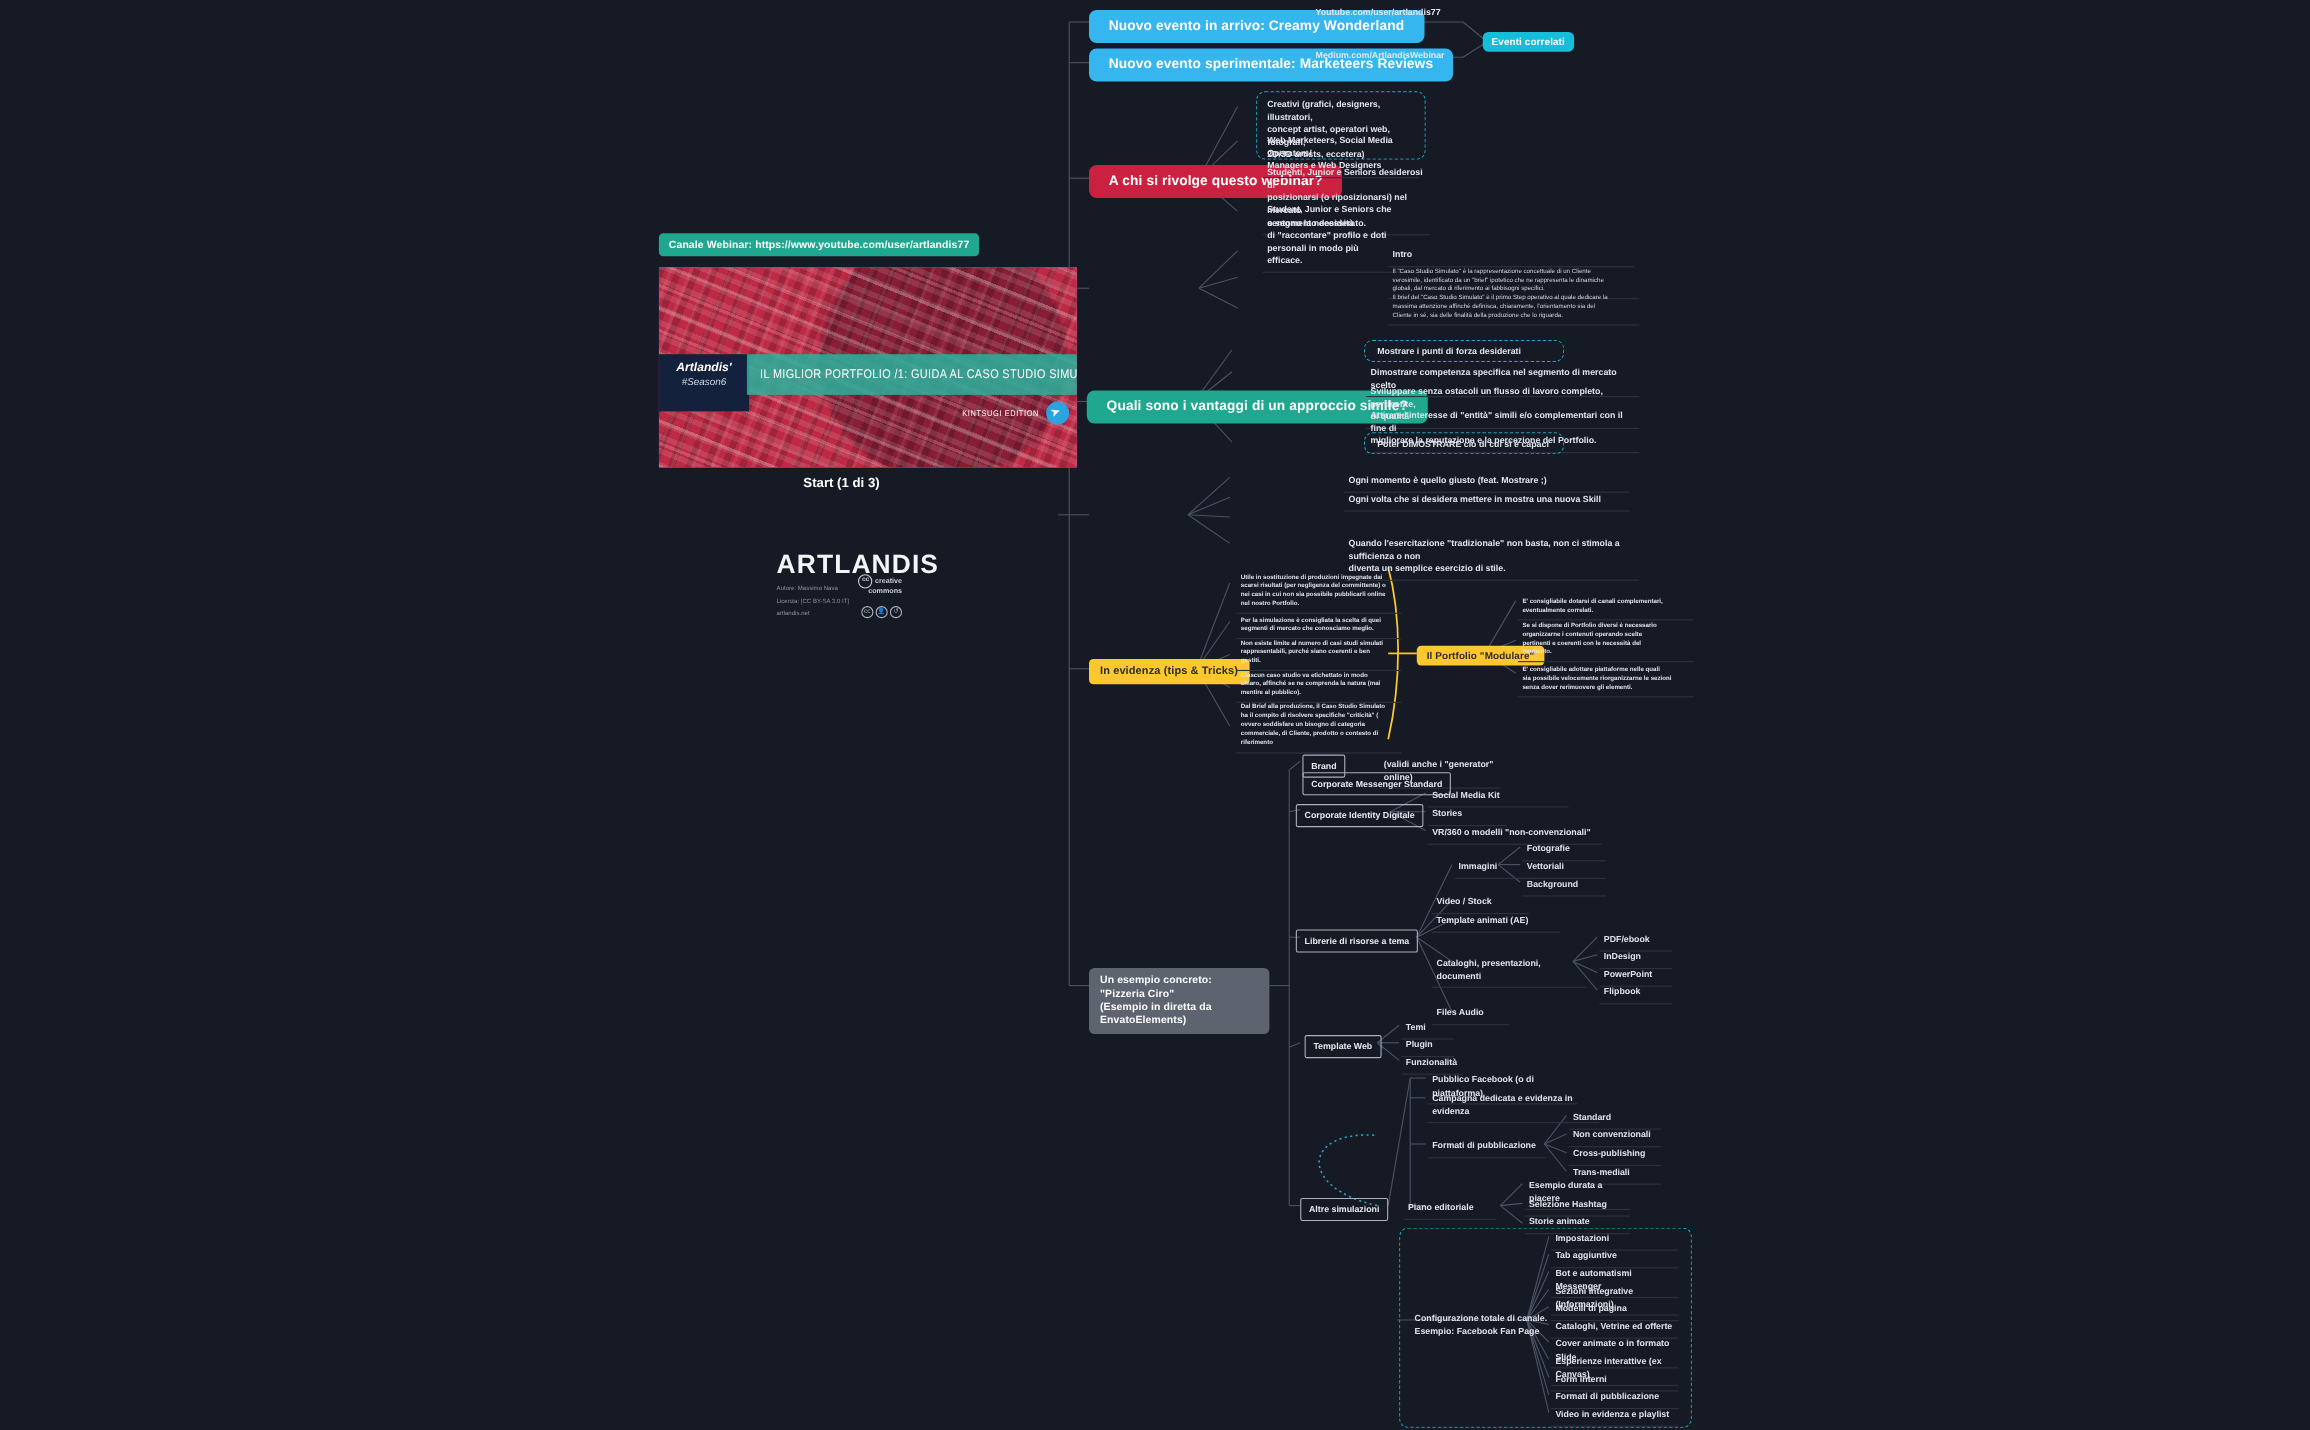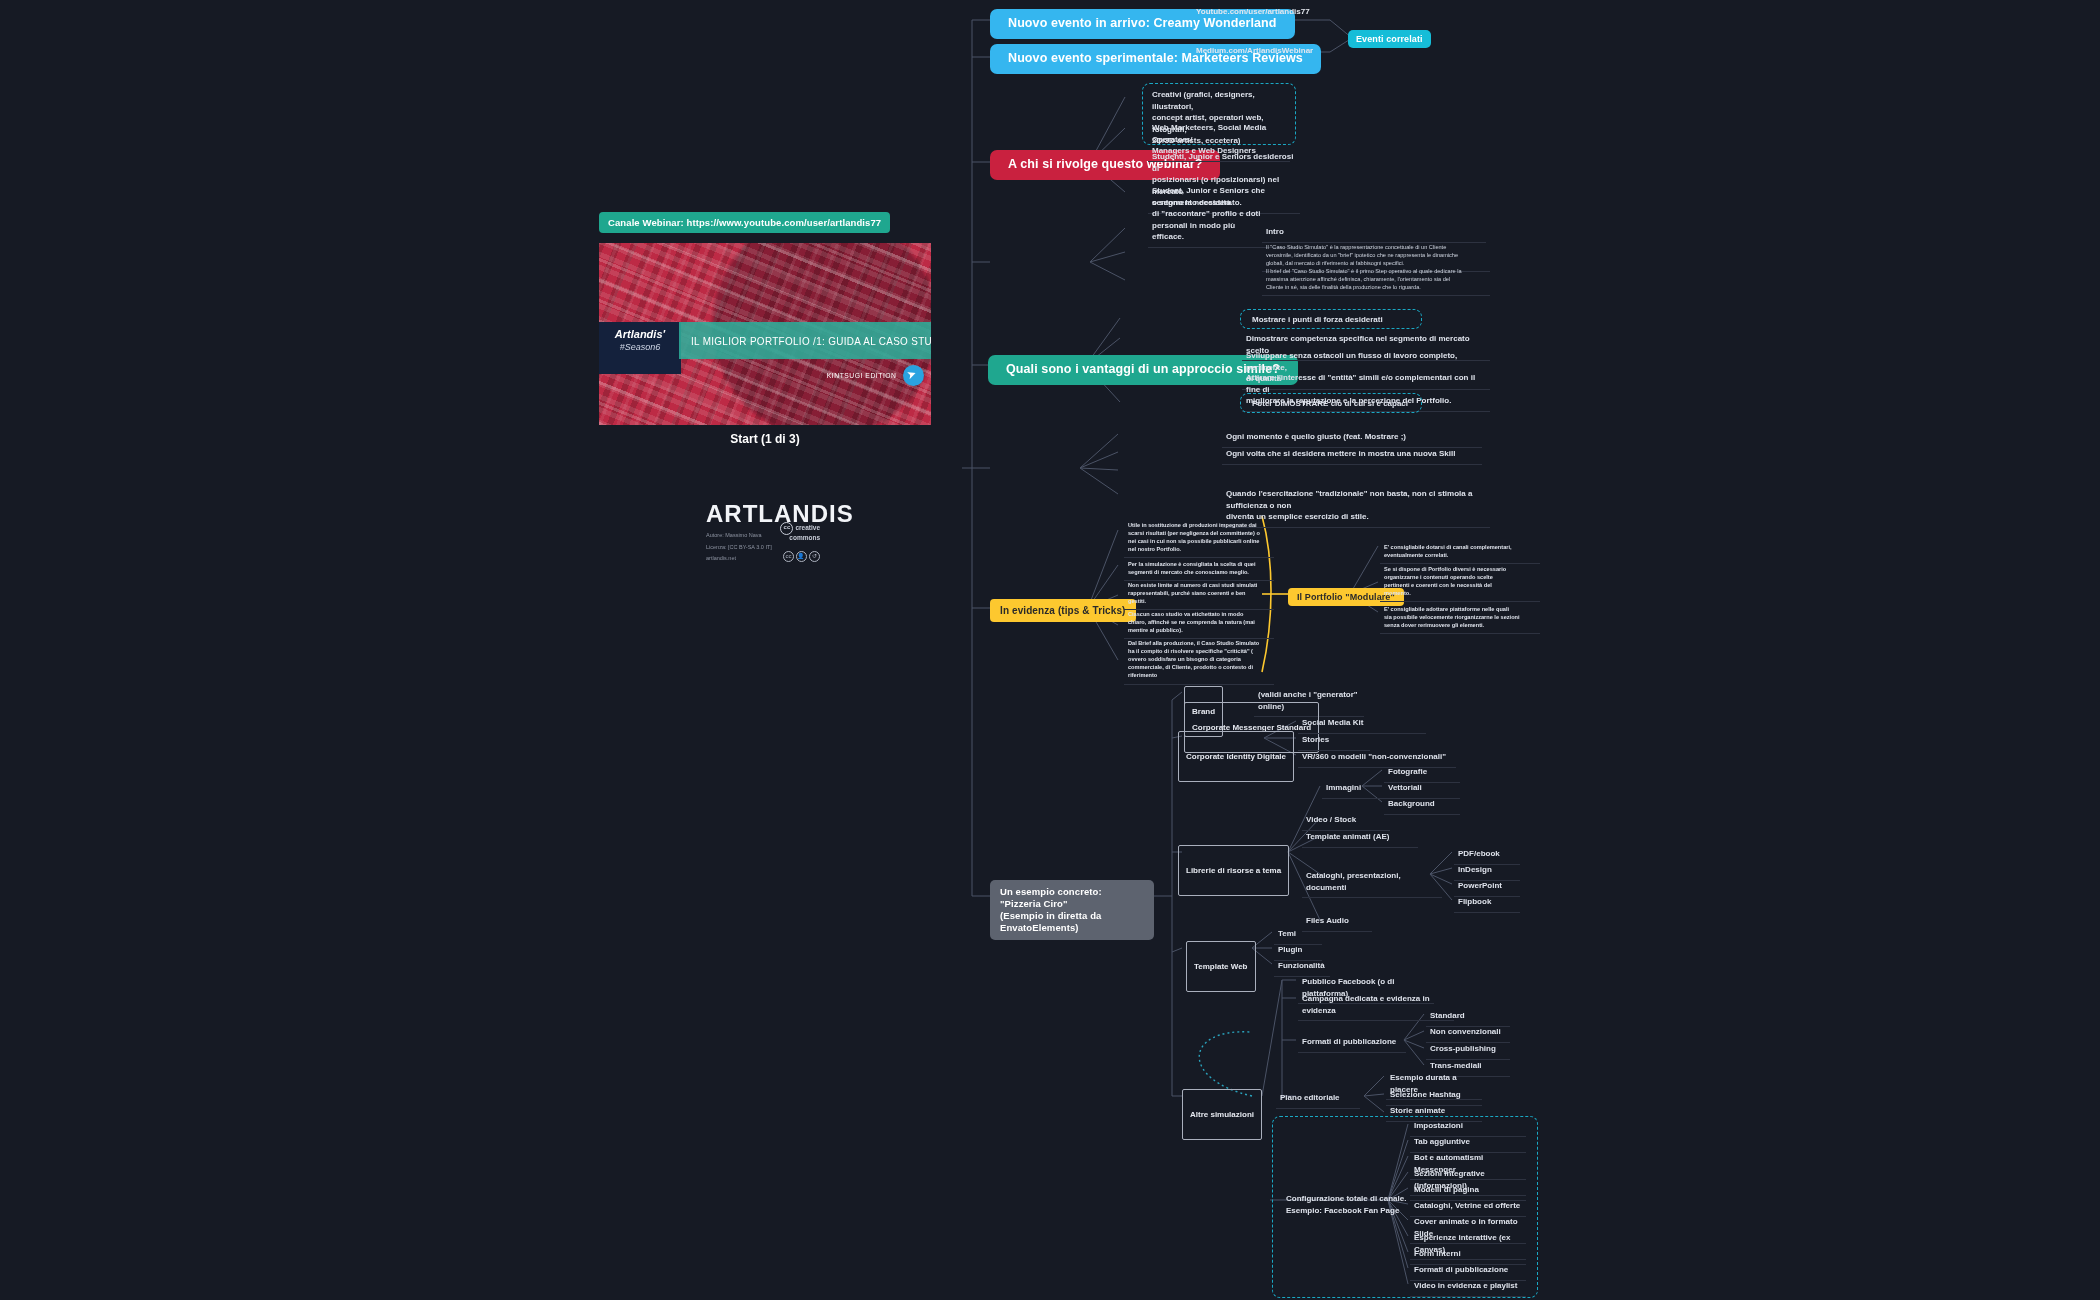--- a/index.html
+++ b/index.html
@@ -47,37 +47,37 @@
   }
   .leaf.thin{font-weight:normal;color:#cfd5e0;}
 
   
   .boxleaf{
     font-size:8px;
     font-weight:bold;
     color:#e6e9f0;
     border:1px solid #aab0bd;
     border-radius:2px;
-    padding:20px 7px;
+    padding:5px 7px;
     background:transparent;
     white-space:nowrap;
   }
 
   
   .dashframe{
     position:absolute;
     border:1px dashed #1aa8c4;
     border-radius:8px;
     pointer-events:none;
   }
 
   
   .slidecard{
     position:absolute;
-    width:332px;height:182px;
+    width:380px;height:182px;
     background:#d946ef;
     overflow:hidden;
   }
   .bricks{position:absolute;inset:0;
     background-color:#bd2a45;
     background-image:
       repeating-linear-gradient(22deg, rgba(255,255,255,.11) 0 5px, transparent 5px 12px),
       repeating-linear-gradient(112deg, rgba(0,0,0,.16) 0 6px, transparent 6px 15px),
       radial-gradient(circle at 68% 45%, rgba(90,20,40,.55) 0 110px, transparent 115px);
   }

